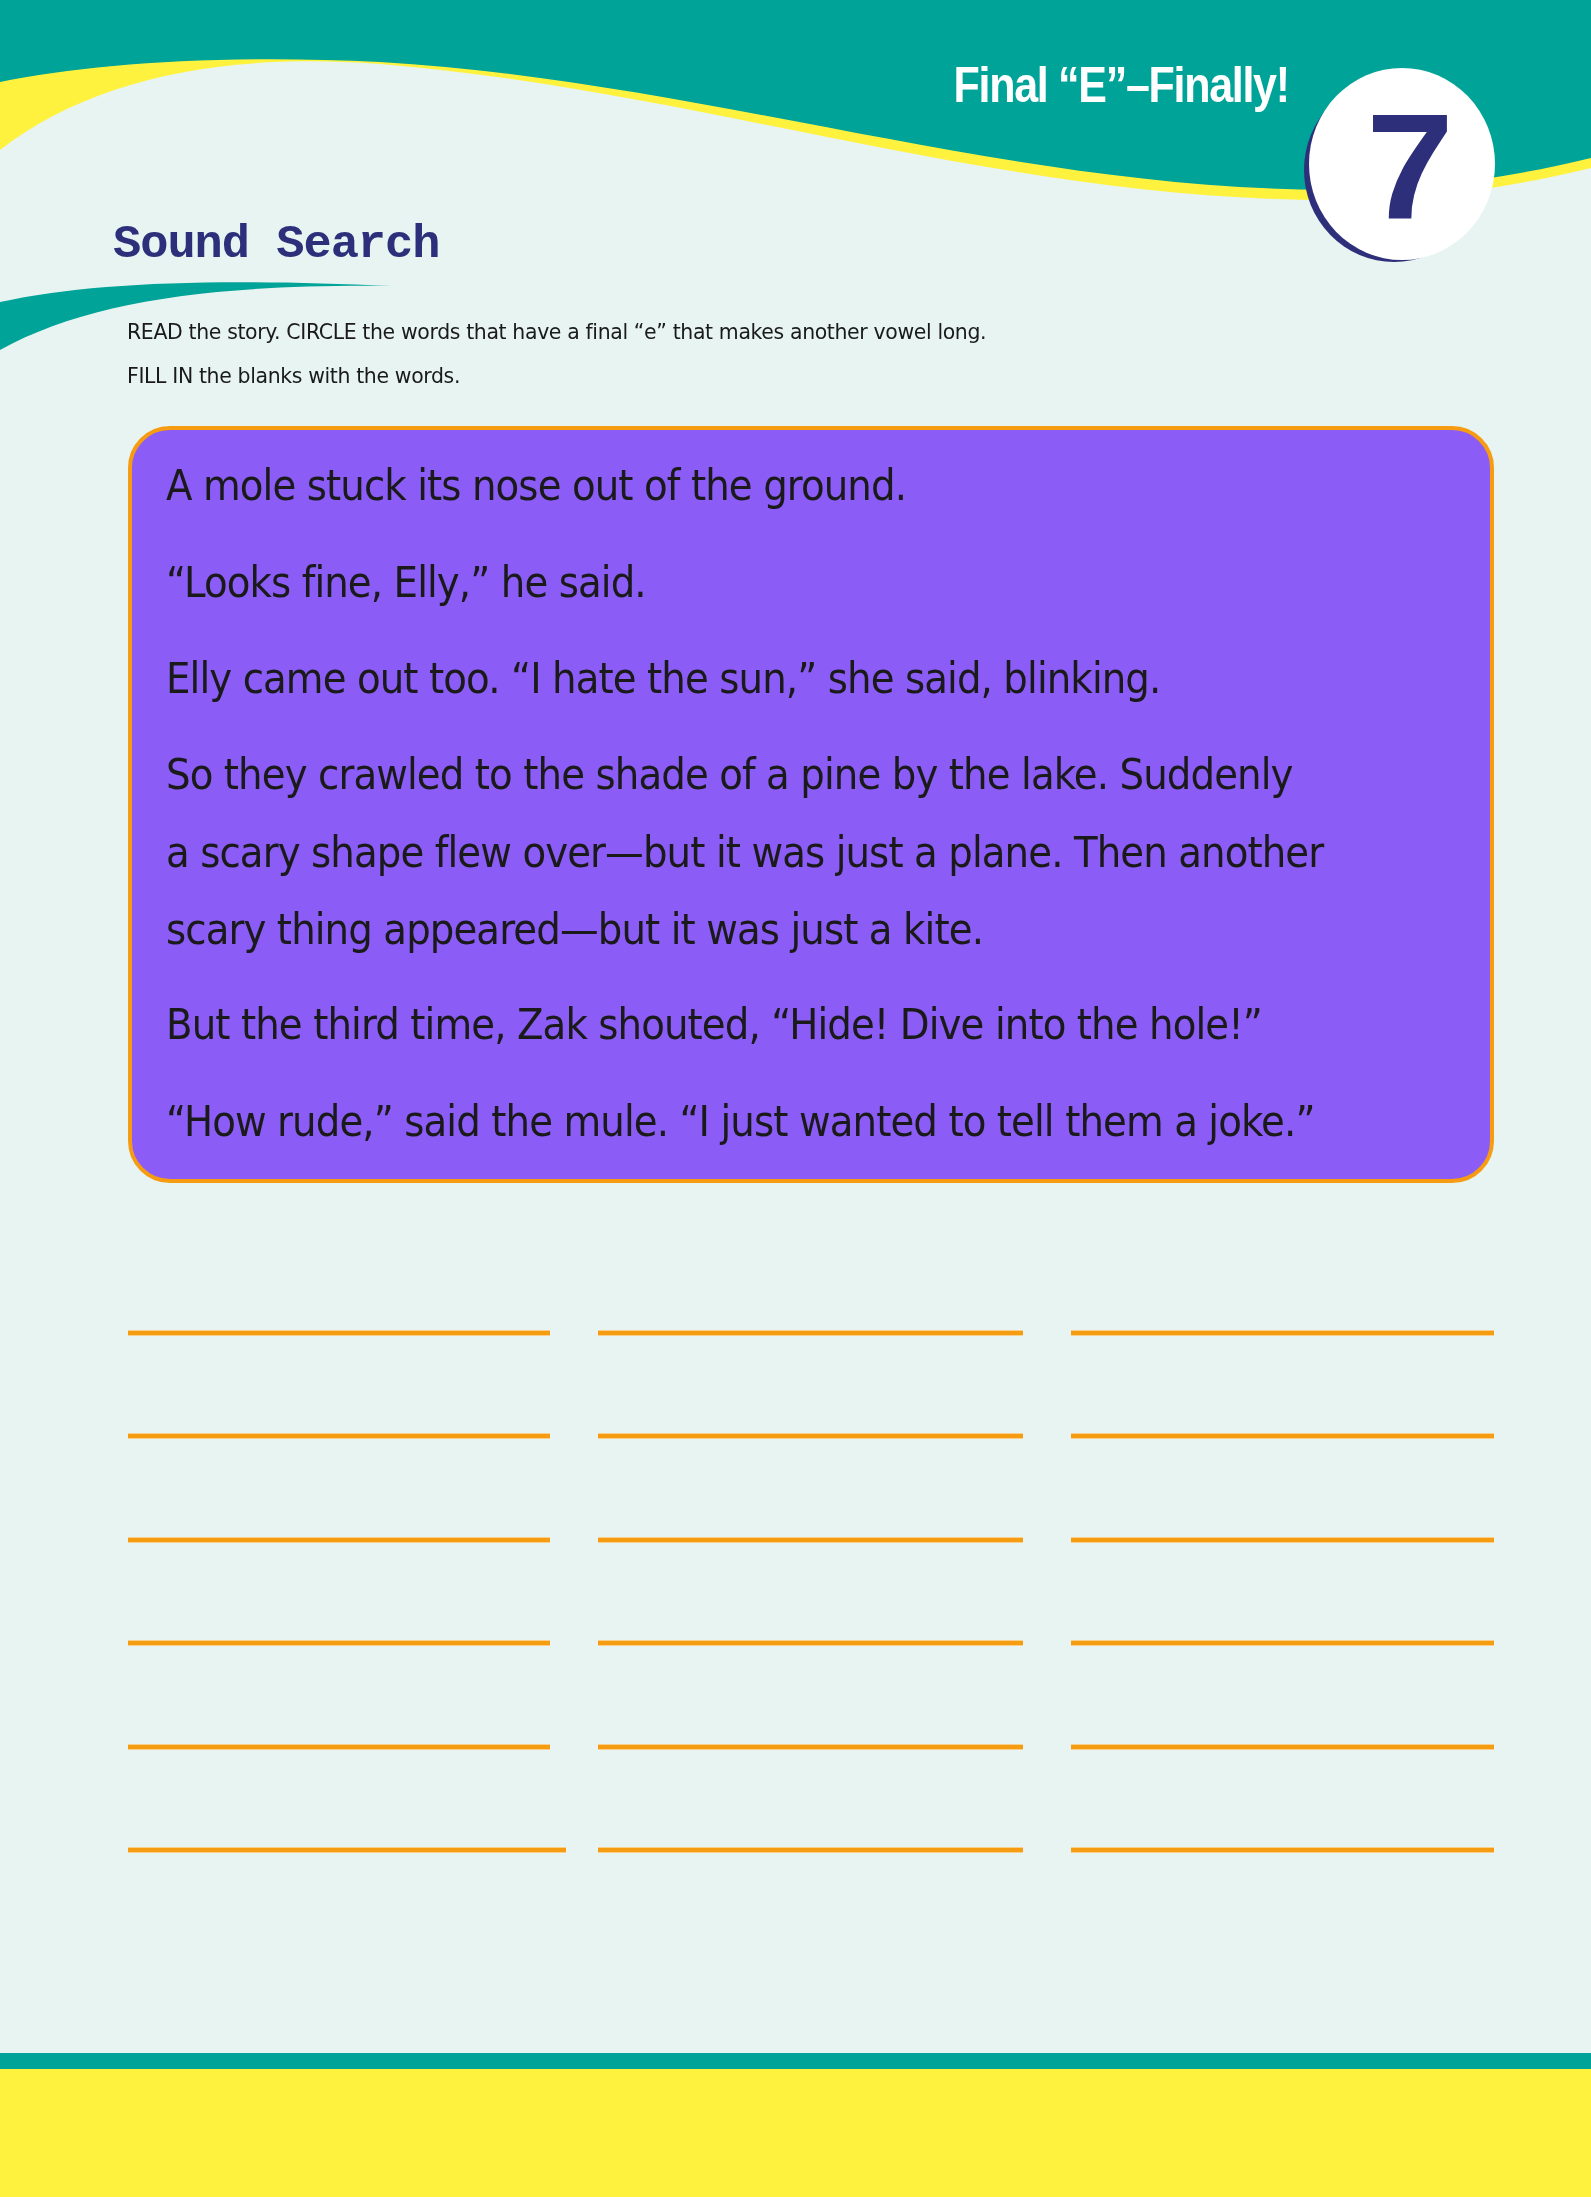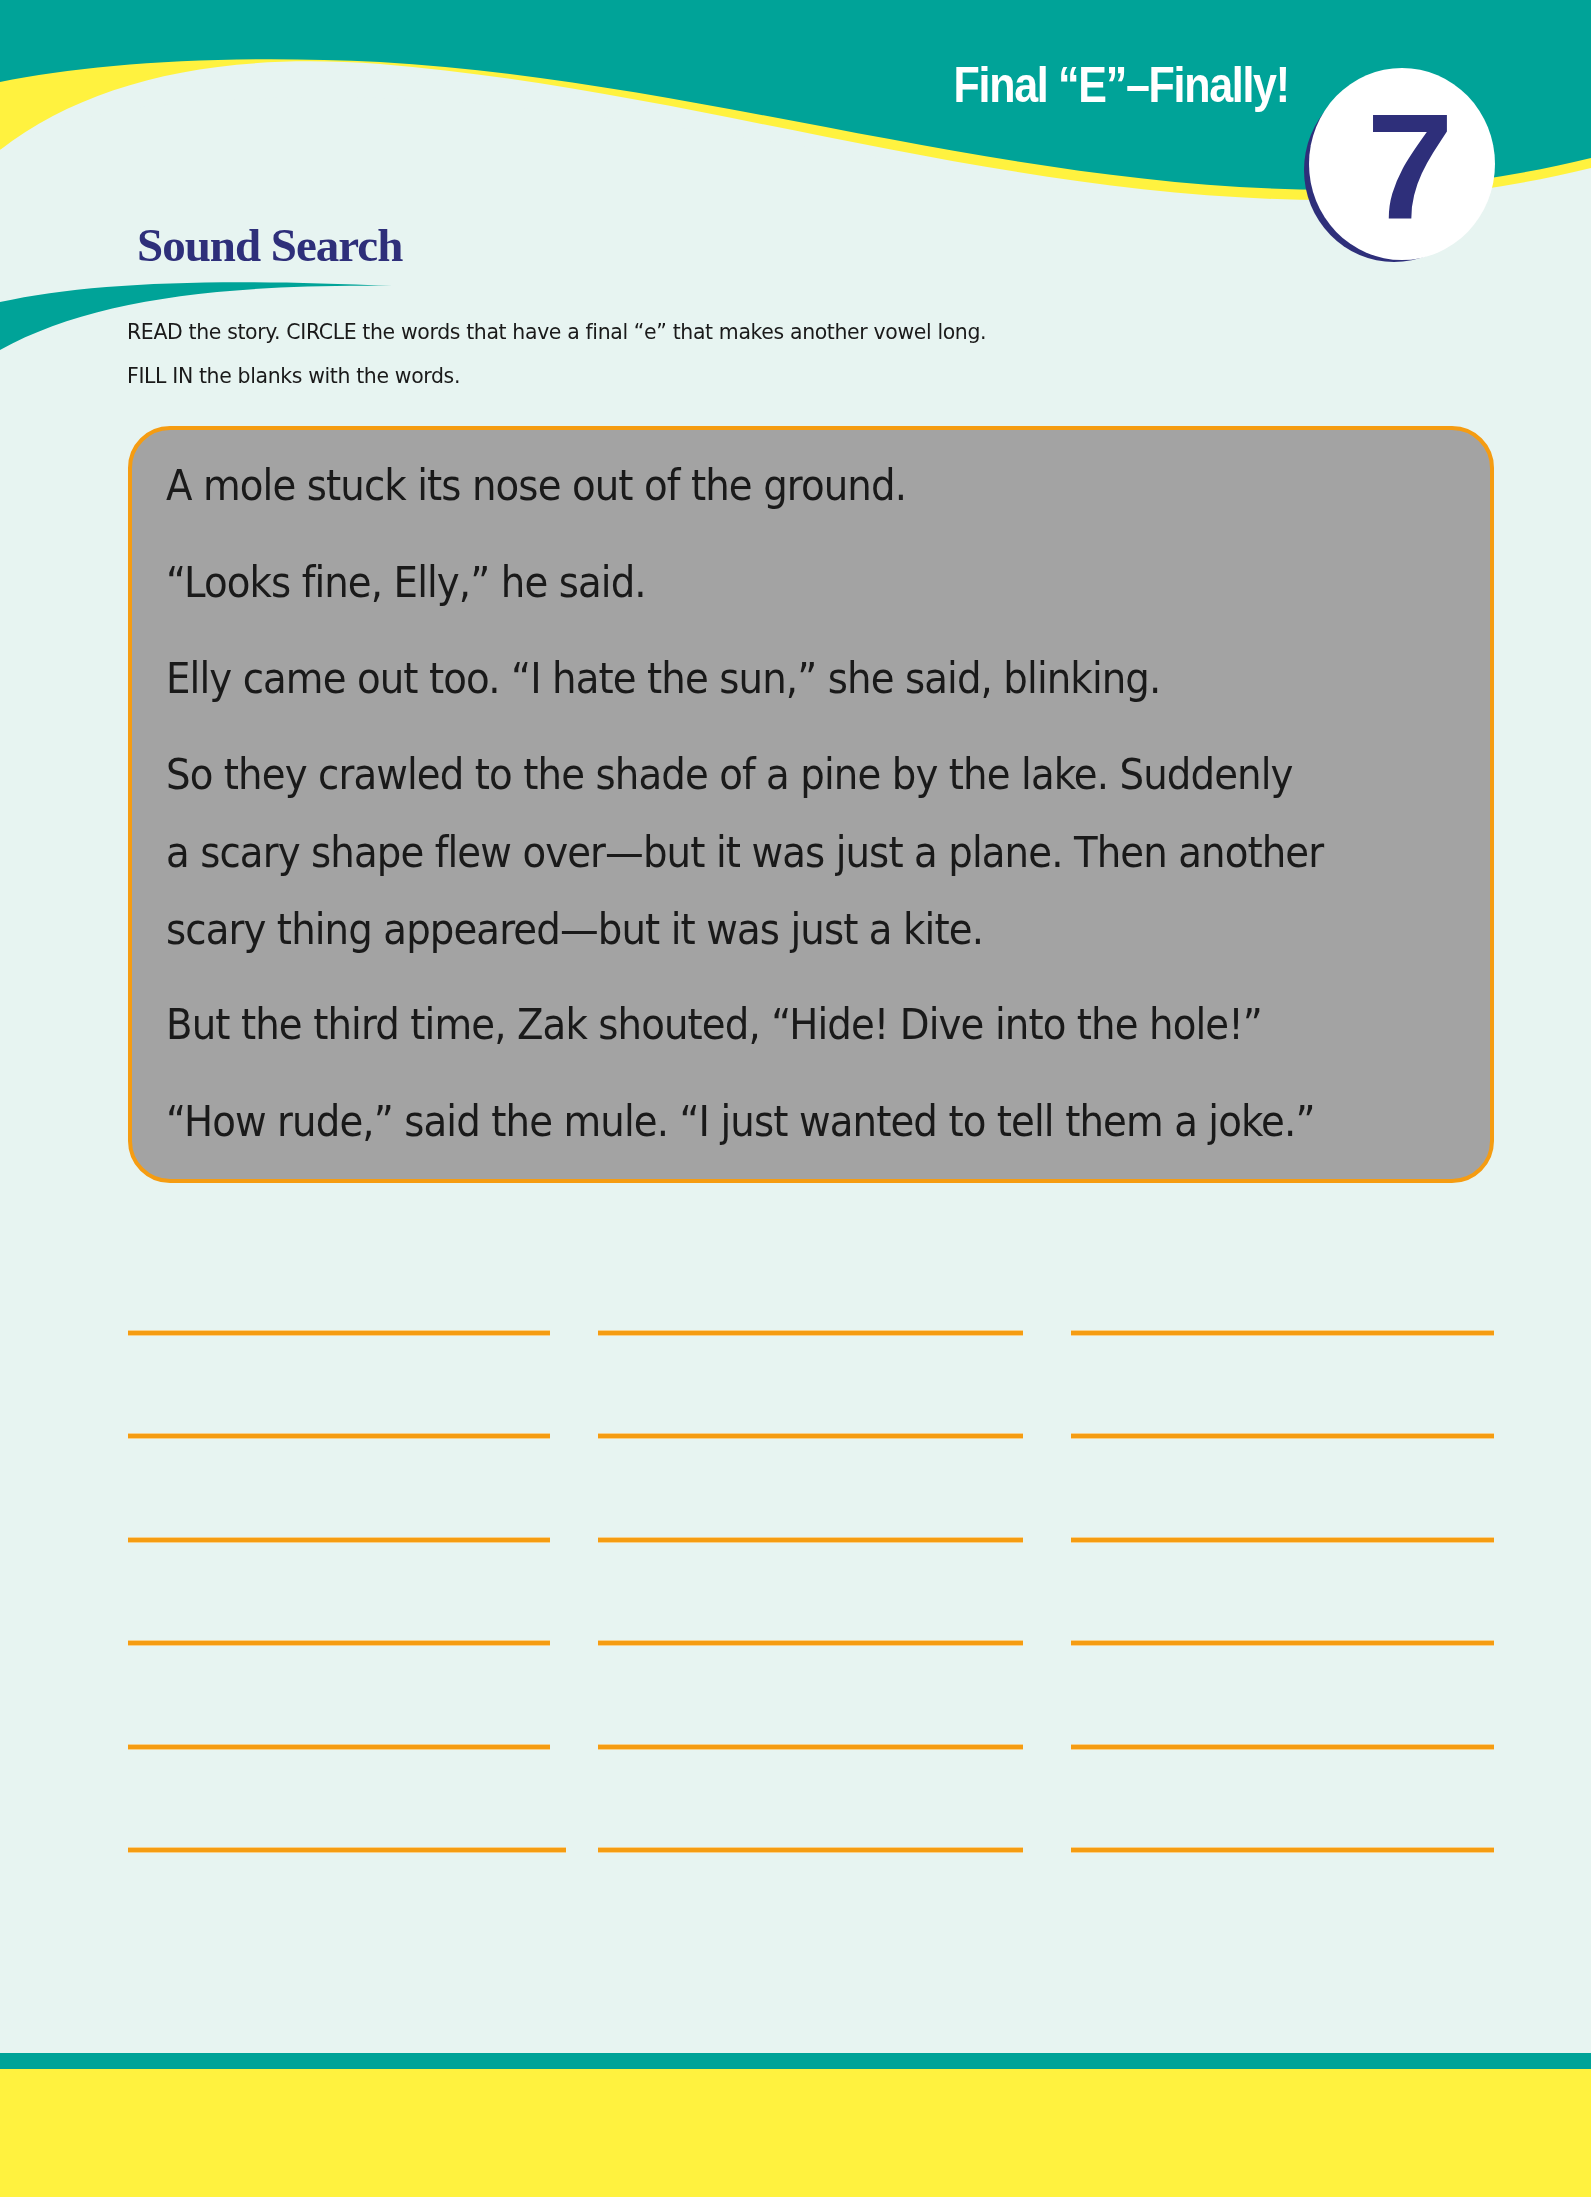--- a/index.html
+++ b/index.html
@@ -18,34 +18,34 @@
   .badge {
     position: absolute; left: 1302px; top: 66px; width: 196px; height: 196px;
   }
   .badge-number {
     position: absolute; left: 1360px; top: 92px; width: 100px; text-align: center;
     font-family: "Liberation Sans", sans-serif; font-weight: bold;
     font-size: 150px; line-height: 150px; color: #2e2f7a;
     transform: scaleX(1.05);
   }
   .section-title {
-    position: absolute; left: 137px; top: 218px;
-    font-family: Liberation Serif, serif; font-weight: bold;
+    position: absolute; left: 113px; top: 218px;
+    font-family: Liberation Mono, monospace; font-weight: bold;
     font-size: 47px; color: #2e2f7a; letter-spacing: -1px;
   }
   .swoosh { position: absolute; left: 0; top: 270px; width: 420px; height: 100px; }
   .instructions {
     position: absolute; left: 127px; top: 310px; width: 1400px;
     font-family: "DejaVu Sans", sans-serif; font-size: 22px; line-height: 44px;
     color: #1a1a1a; letter-spacing: -0.4px;
   }
   .instructions div { white-space: nowrap; transform: scaleX(0.93); transform-origin: left center; }
   .story-box {
     position: absolute; left: 128px; top: 426px; width: 1358px; height: 749px;
-    background: #a3a3a3; border: 4px solid #f59c12; border-radius: 42px;
+    background: #8b5cf6; border: 4px solid #f59c12; border-radius: 42px;
     box-sizing: content-box;
   }
   .story-line {
     position: absolute; left: 34px; white-space: nowrap;
     font-family: "DejaVu Sans", sans-serif; font-size: 43px; color: #1a1a1a;
     letter-spacing: -1px; transform: scaleX(0.9); transform-origin: left center;
   }
   .blank {
     position: absolute; height: 4px; background: #f59c12;
     box-shadow: 0 -1px 0 #f9d08a, 0 1px 0 #f9d08a;

